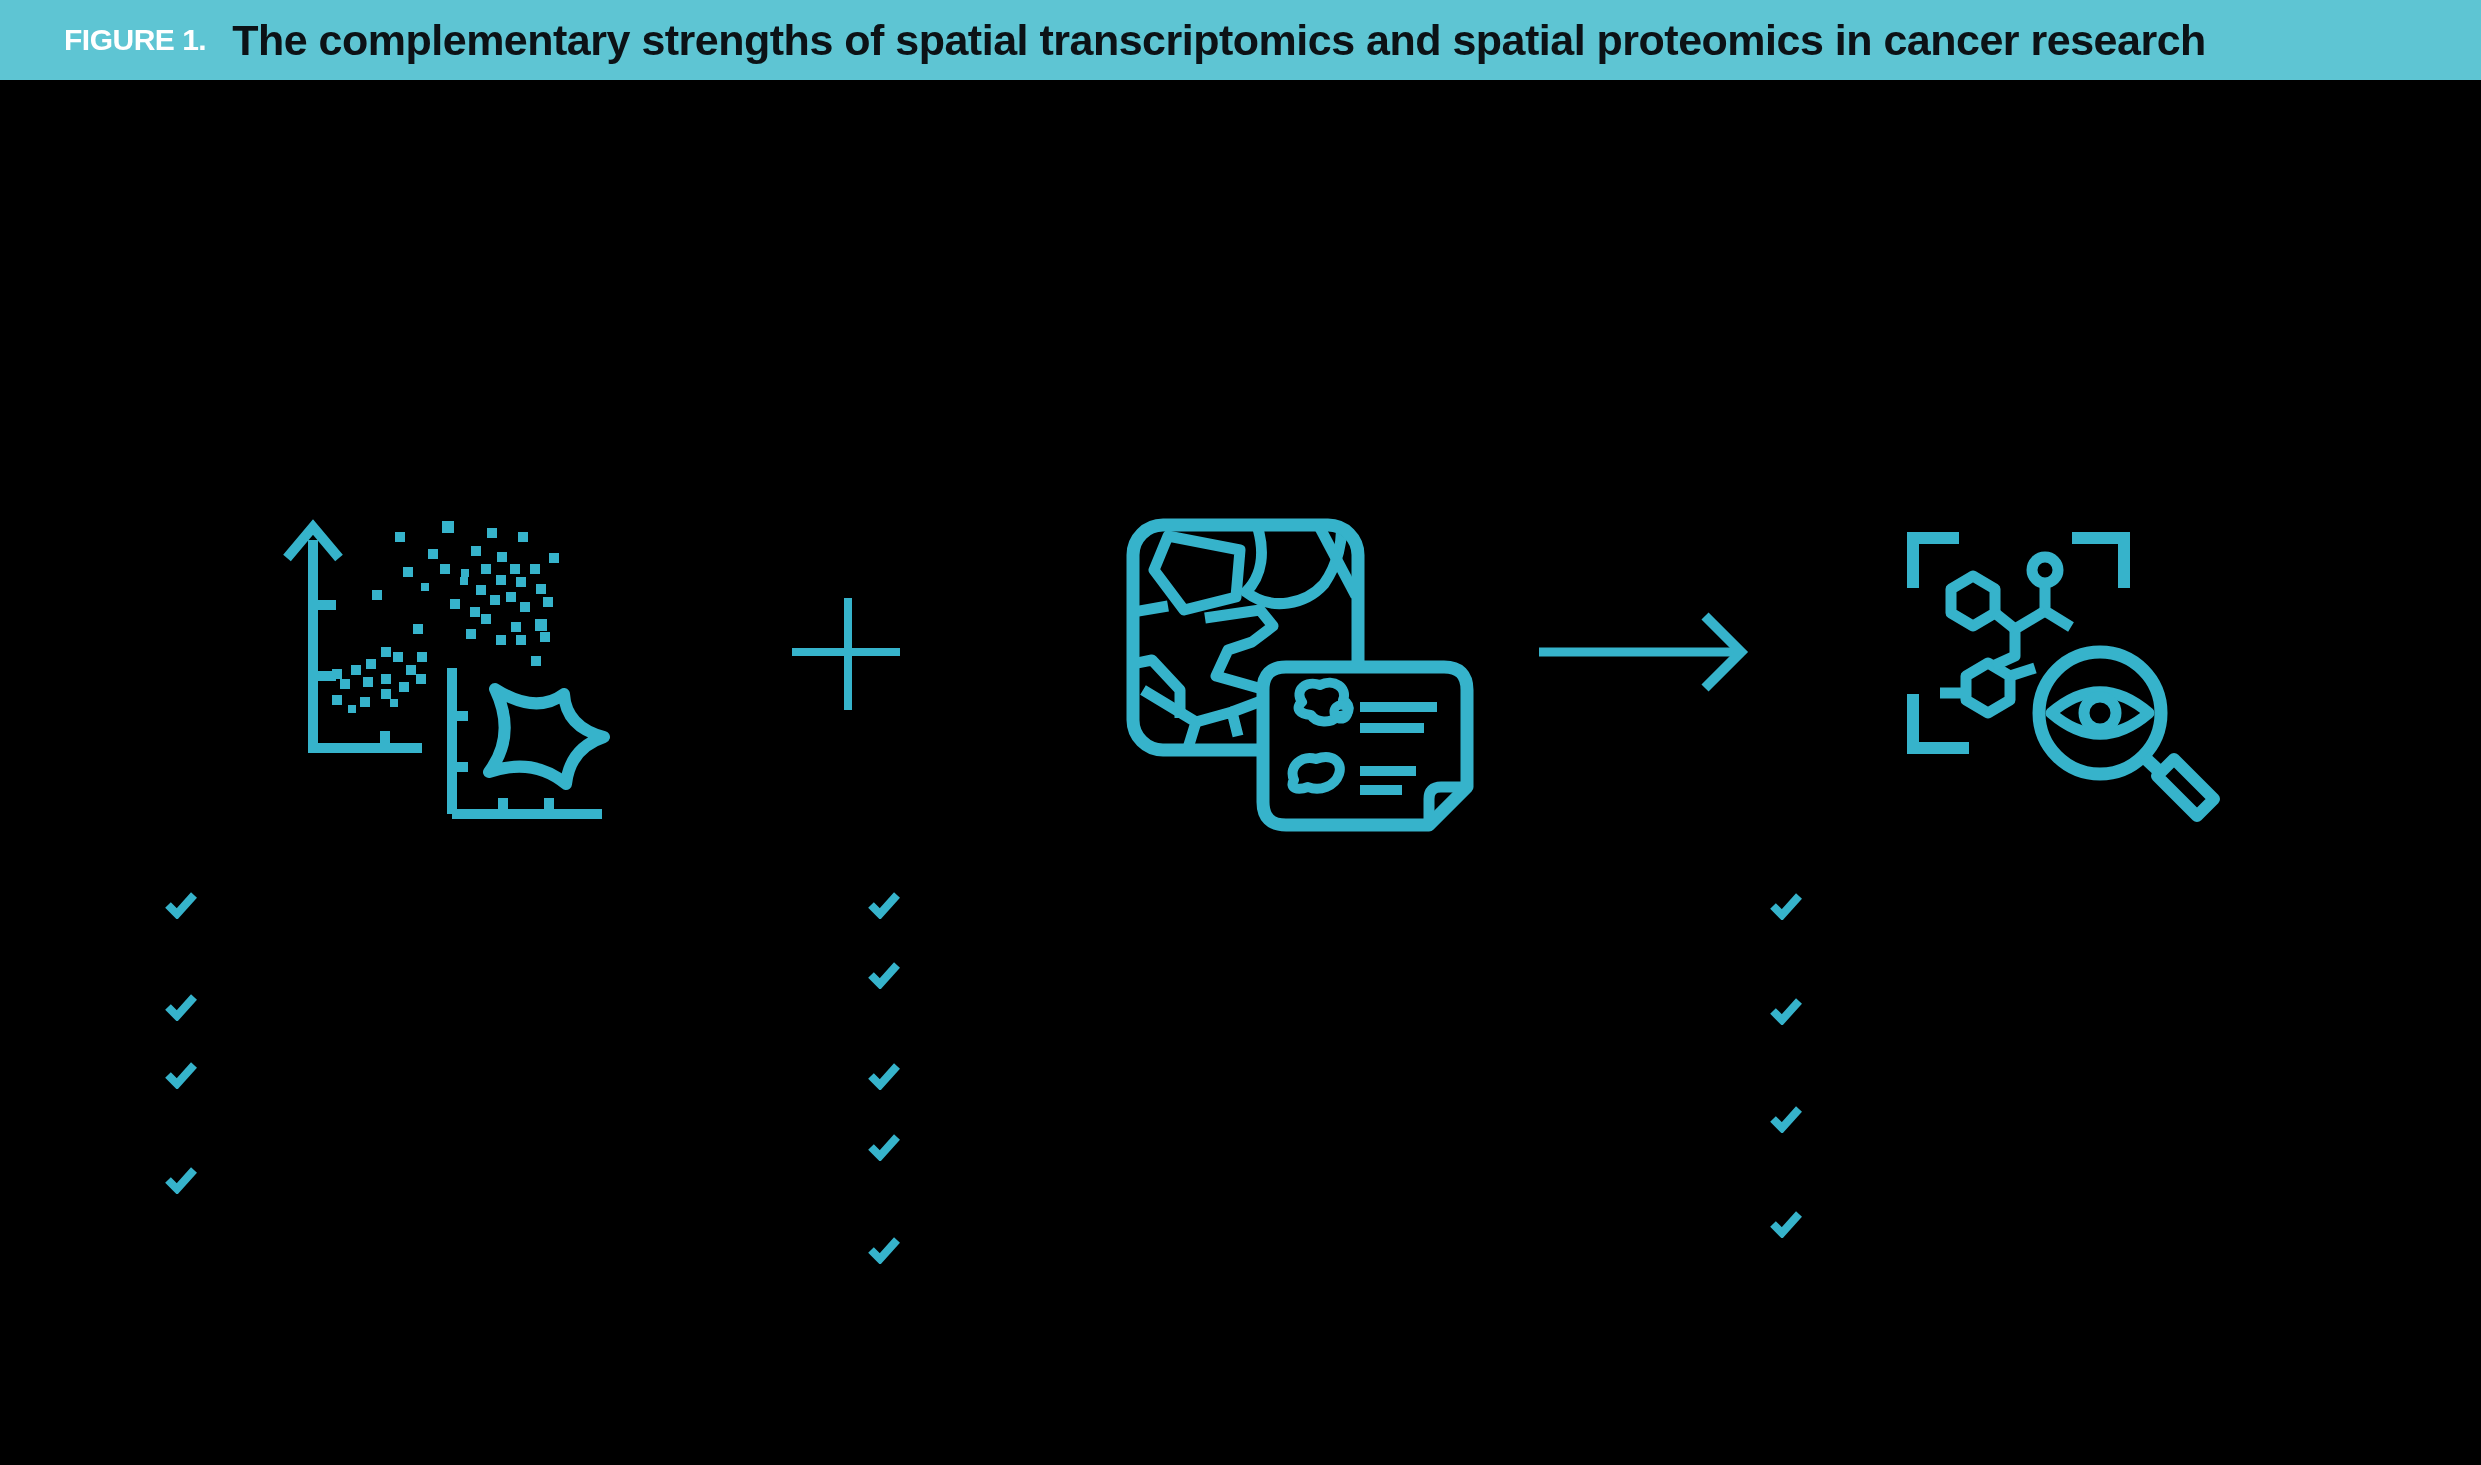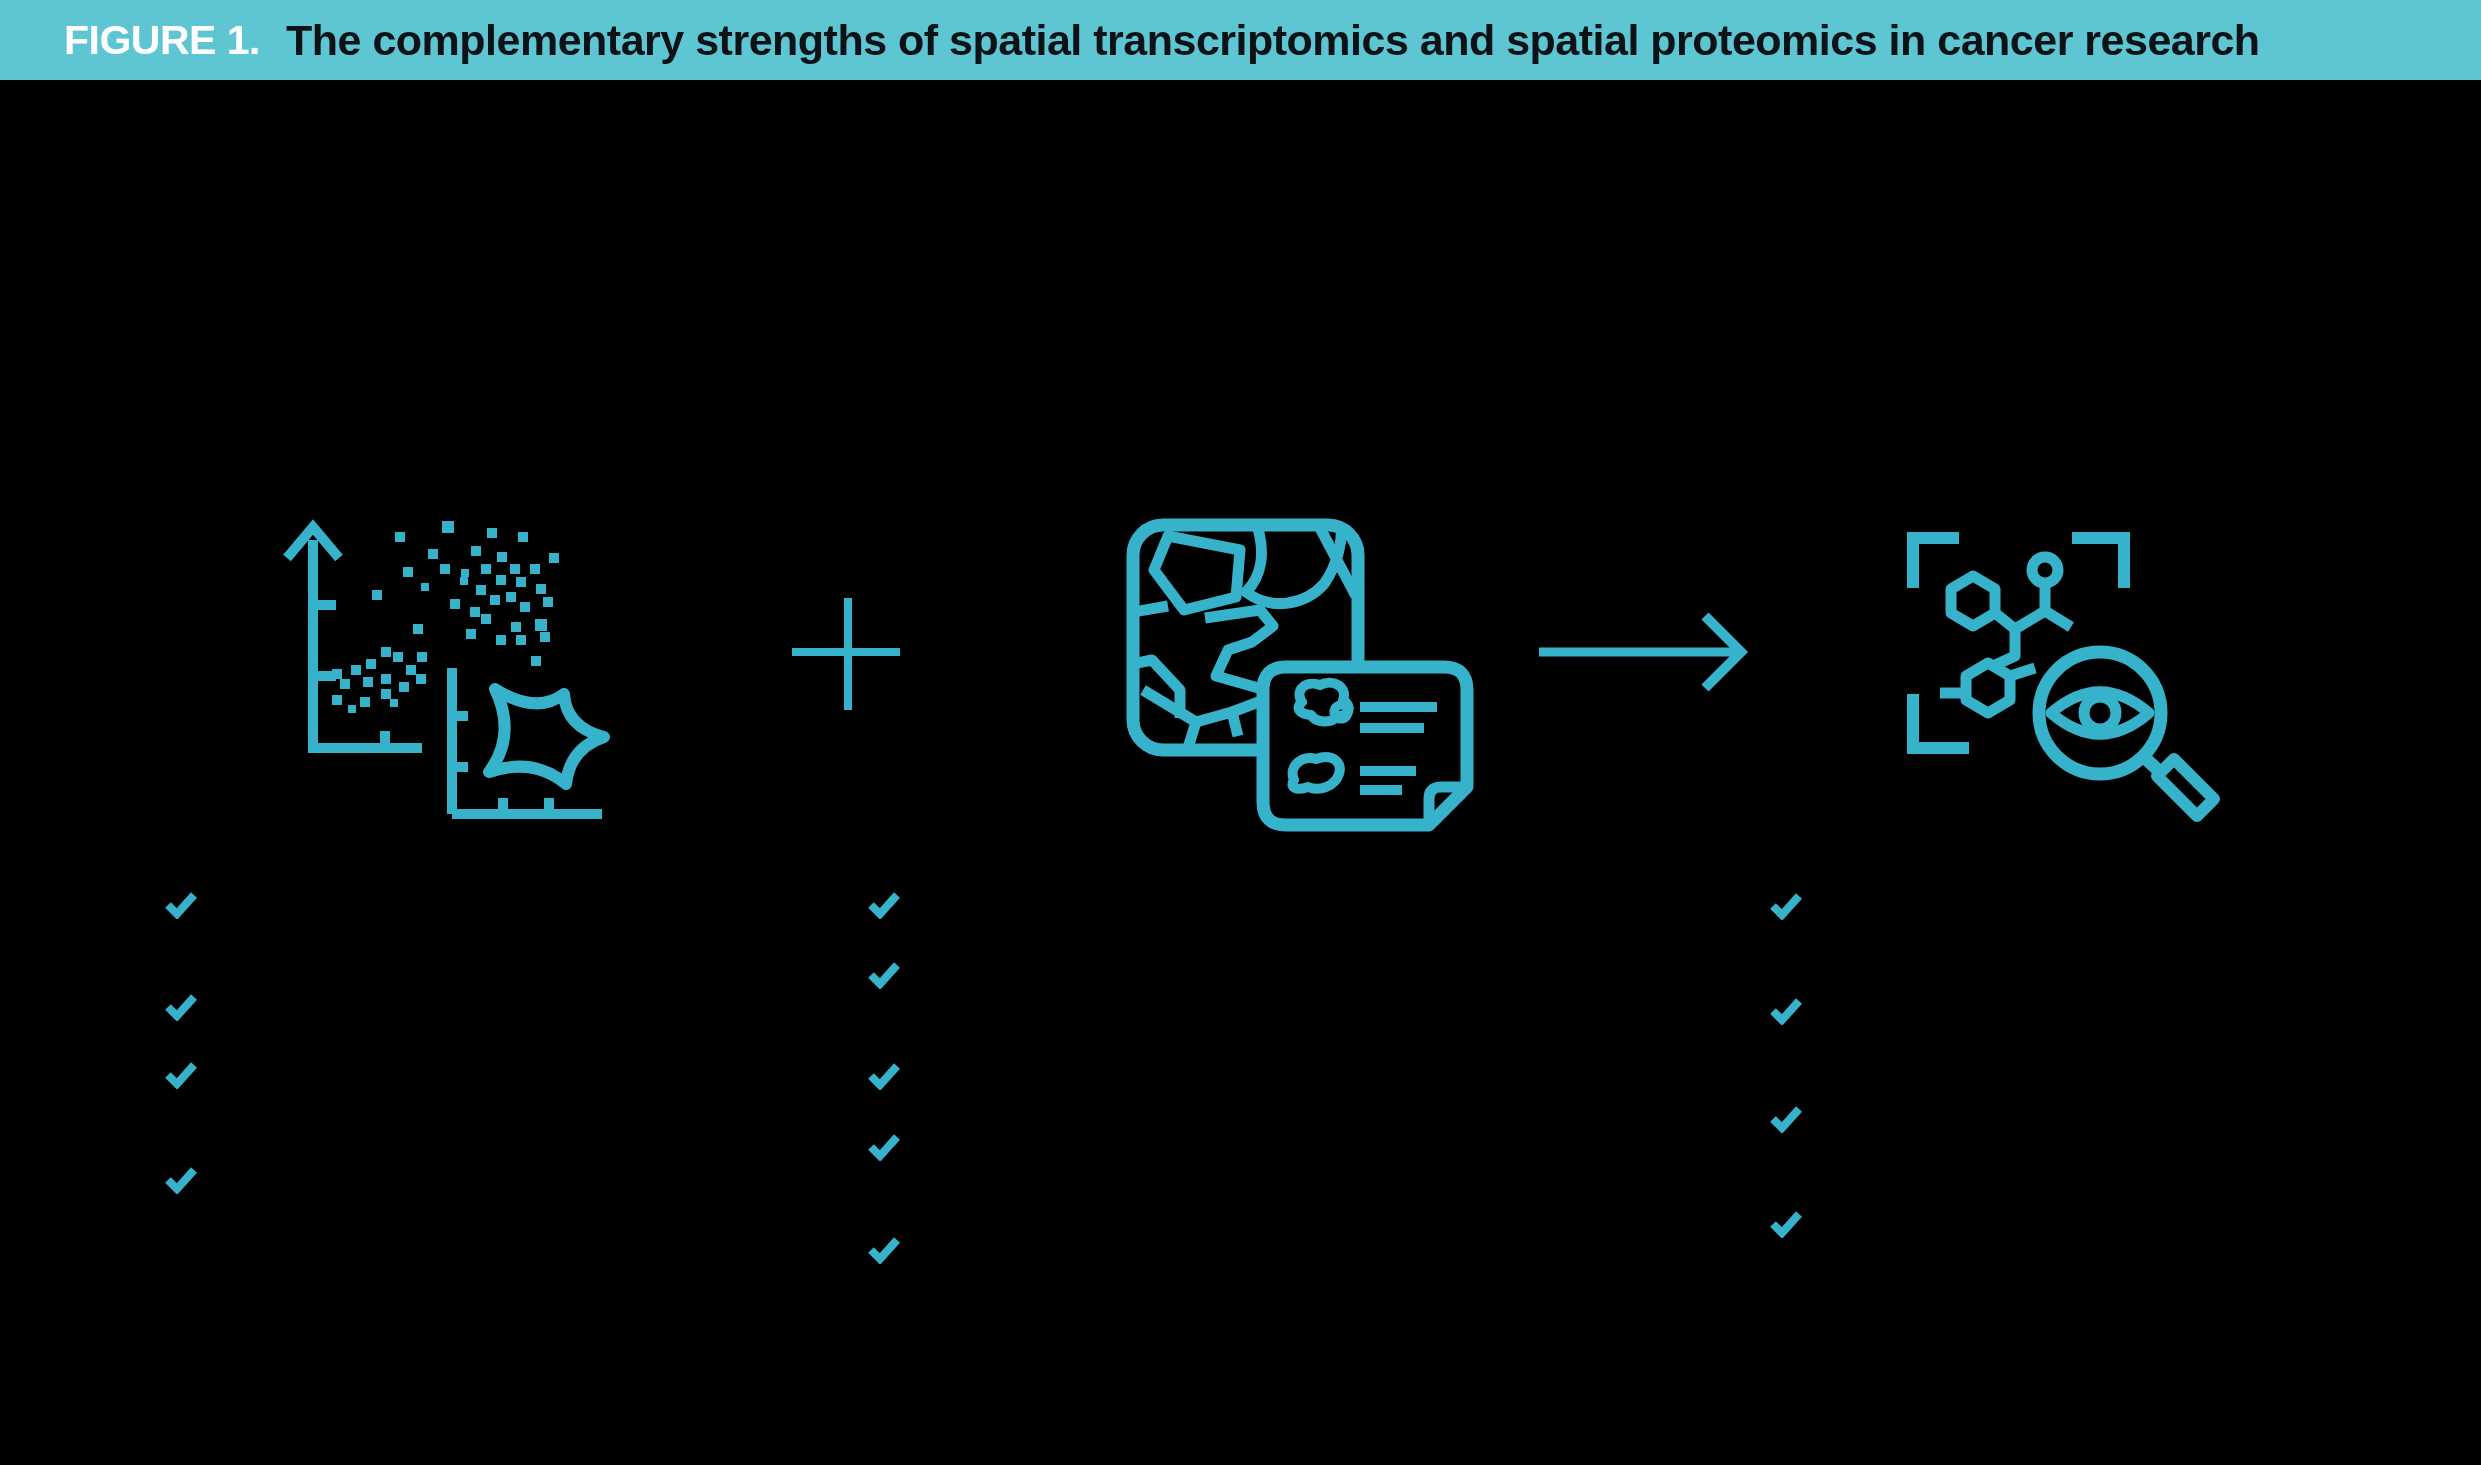--- a/index.html
+++ b/index.html
@@ -9,21 +9,21 @@
     font-family:"Liberation Sans",sans-serif;
   }
   .figure-header{
     position:absolute;left:0;top:0;width:2481px;height:80px;
     background:var(--header-background,#5ec5d3);
     display:flex;align-items:center;gap:26px;
     padding-left:64px;box-sizing:border-box;white-space:nowrap;
   }
   .figure-label{
     color:var(--header-label,#fff);
-    font-weight:700;font-size:41px;letter-spacing:-0.5px;
+    font-weight:700;font-size:30px;letter-spacing:-0.5px;
   }
   .figure-title{
     color:var(--header-title,#0c1216);
     font-weight:700;font-size:43px;letter-spacing:-0.5px;
   }
   svg.icon{position:absolute;color:var(--accent,#36b3cb);}
   svg.check{position:absolute;width:32px;height:28px;color:var(--accent,#36b3cb);}
 </style>
 </head>
 <body>

